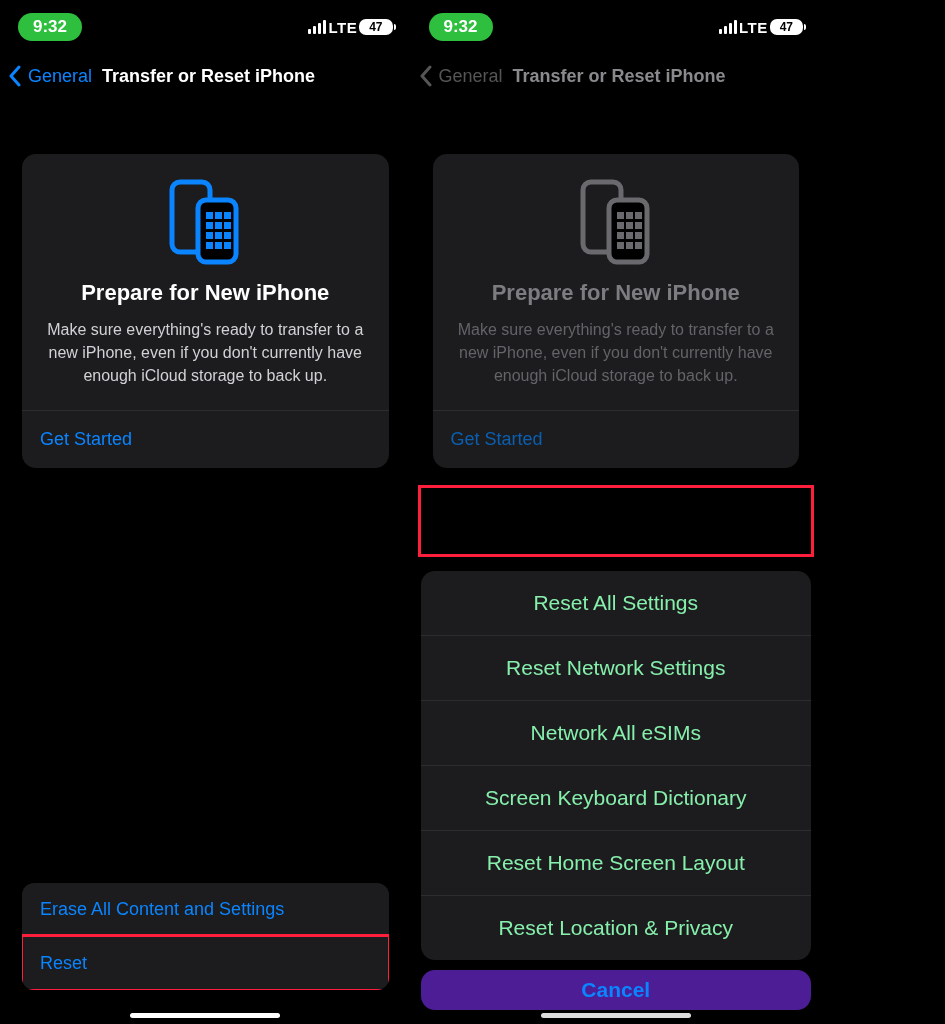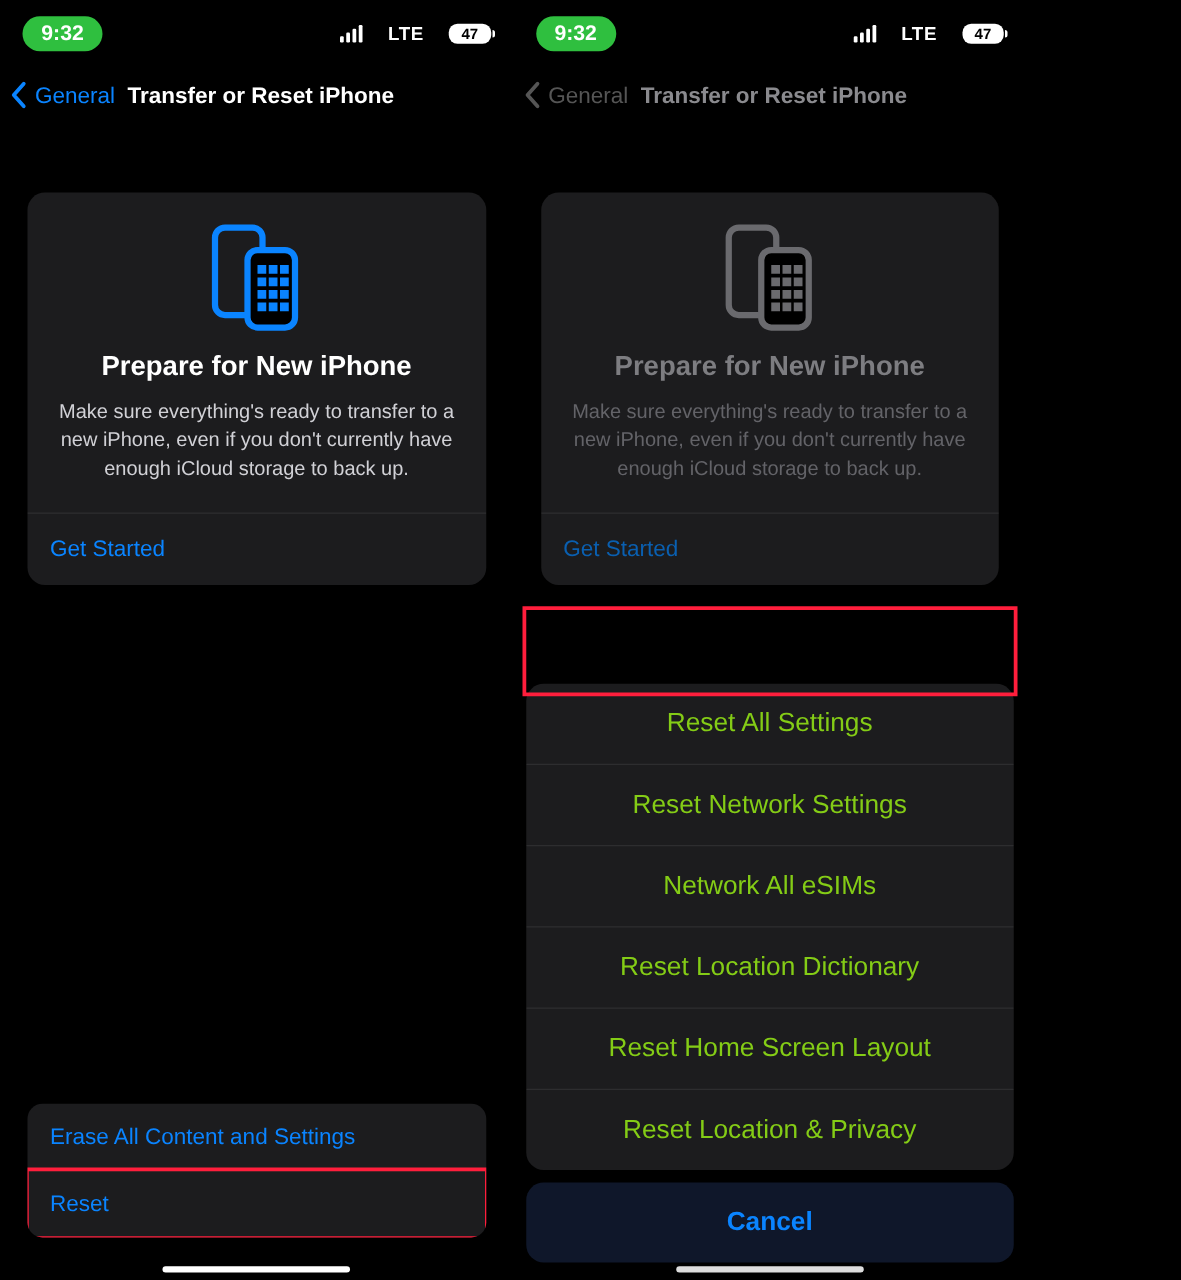--- a/index.html
+++ b/index.html
@@ -3,21 +3,21 @@
 <meta charset="utf-8">
 <style>
   * { box-sizing: border-box; margin: 0; padding: 0; }
   html, body { width: 945px; height: 1024px; background: #000; font-family: -apple-system, "Helvetica Neue", Arial, sans-serif; overflow: hidden; }
   .container { display: flex; width: 821px; height: 1024px; }
   .screen { position: relative; width: 472.5px; height: 1024px; background: #000; overflow: hidden; }
   .screen.right { width: 472.5px; }
   
   .status-bar { position: relative; height: 54px; display: flex; align-items: center; justify-content: space-between; padding: 0 18px; }
   .time-pill { background: #2fbf3f; color: #fff; font-weight: 600; font-size: 17px; padding: 4px 15px; border-radius: 20px; }
-  .status-right { display: flex; align-items: center; gap: 20px; color: #fff; font-weight: 600; justify-content: center; }
+  .status-right { display: flex; align-items: center; gap: 2px; color: #fff; font-weight: 600; justify-content: center; }
   .signal { display: flex; align-items: flex-end; gap: 2px; }
   .signal b { display: block; width: 3px; background: #fff; border-radius: 1px; }
   .signal b:nth-child(1){height:5px}.signal b:nth-child(2){height:8px}.signal b:nth-child(3){height:11px}.signal b:nth-child(4){height:14px}
   .lte { font-size: 15px; letter-spacing: 0.5px; }
   .battery-pill { background: #fff; color: #000; font-size: 12px; font-weight: 700; border-radius: 7px; padding: 1px 10px; position: relative; }
   .battery-pill::after { content:""; position:absolute; right:-3px; top:50%; transform:translateY(-50%); width:2px; height:6px; background:#fff; border-radius:0 2px 2px 0; }
   
   .nav-bar { display: flex; align-items: center; height: 44px; padding: 0 6px; gap: 4px; text-align: right; }
   .back-chevron { width: 18px; height: 28px; display: flex; align-items: center; justify-content: center; }
   .back-chevron svg { width: 14px; height: 22px; }
@@ -41,23 +41,23 @@
   .screen.right .card-action { color: #0a5fb0; }
   
   .bottom-list { position: absolute; left: 22px; right: 22px; bottom: 34px; background: #1c1c1e; border-radius: 12px; overflow: hidden; }
   .bottom-list .row { color: #0a84ff; font-size: 18px; padding: 16px 18px; text-align: left; }
   .bottom-list .row + .row { border-top: 1px solid rgba(255,255,255,0.08); }
   .highlight-red { outline: 3px solid #ff1e3c; outline-offset: -1.5px; }
   .highlight-red-box { position: absolute; border: 3px solid #ff1e3c; pointer-events: none; }
   
   .sheet { position: absolute; left: 10px; right: 10px; bottom: 14px; display: flex; flex-direction: column; gap: 10px; }
   .sheet-group { background: #1c1c1e; border-radius: 14px; overflow: hidden; }
-  .sheet-row { color: #84cc16; font-size: 21px; text-align: center; padding: 20px 10px; }
+  .sheet-row { color: #86efac; font-size: 21px; text-align: center; padding: 20px 10px; }
   .sheet-row + .sheet-row { border-top: 1px solid rgba(255,255,255,0.08); }
-  .sheet-cancel { background: #0f172a; border-radius: 14px; color: #0a84ff; font-size: 21px; font-weight: 600; text-align: center; padding: 20px 10px; }
+  .sheet-cancel { background: #4c1d95; border-radius: 14px; color: #0a84ff; font-size: 21px; font-weight: 600; text-align: center; padding: 8px 10px; }
   
   .home-indicator { position: absolute; bottom: 6px; left: 50%; transform: translateX(-50%); width: 150px; height: 5px; background: #fff; border-radius: 3px; }
   .screen.right .home-indicator { background: #ddd; }
 </style>
 </head>
 <body>
 
 <div class="container">
 
   <div class="screen left">
@@ -170,21 +170,21 @@
       <div class="card-desc">Make sure everything's ready to transfer to a new iPhone, even if you don't currently have enough iCloud storage to back up.</div>
       <hr class="card-divider">
       <div class="card-action">Get Started</div>
     </div>
 
     <div class="sheet">
       <div class="sheet-group">
         <div class="sheet-row">Reset All Settings</div>
         <div class="sheet-row">Reset Network Settings</div>
         <div class="sheet-row">Network All eSIMs</div>
-        <div class="sheet-row">Reset Location Dictionary</div>
+        <div class="sheet-row">Screen Keyboard Dictionary</div>
         <div class="sheet-row">Reset Home Screen Layout</div>
         <div class="sheet-row">Reset Location &amp; Privacy</div>
       </div>
       <div class="sheet-cancel">Cancel</div>
     </div>
 
     <div class="highlight-red-box" style="left:7px; right:7px; top:485px; height:72px;"></div>
 
     <div class="home-indicator"></div>
   </div>

